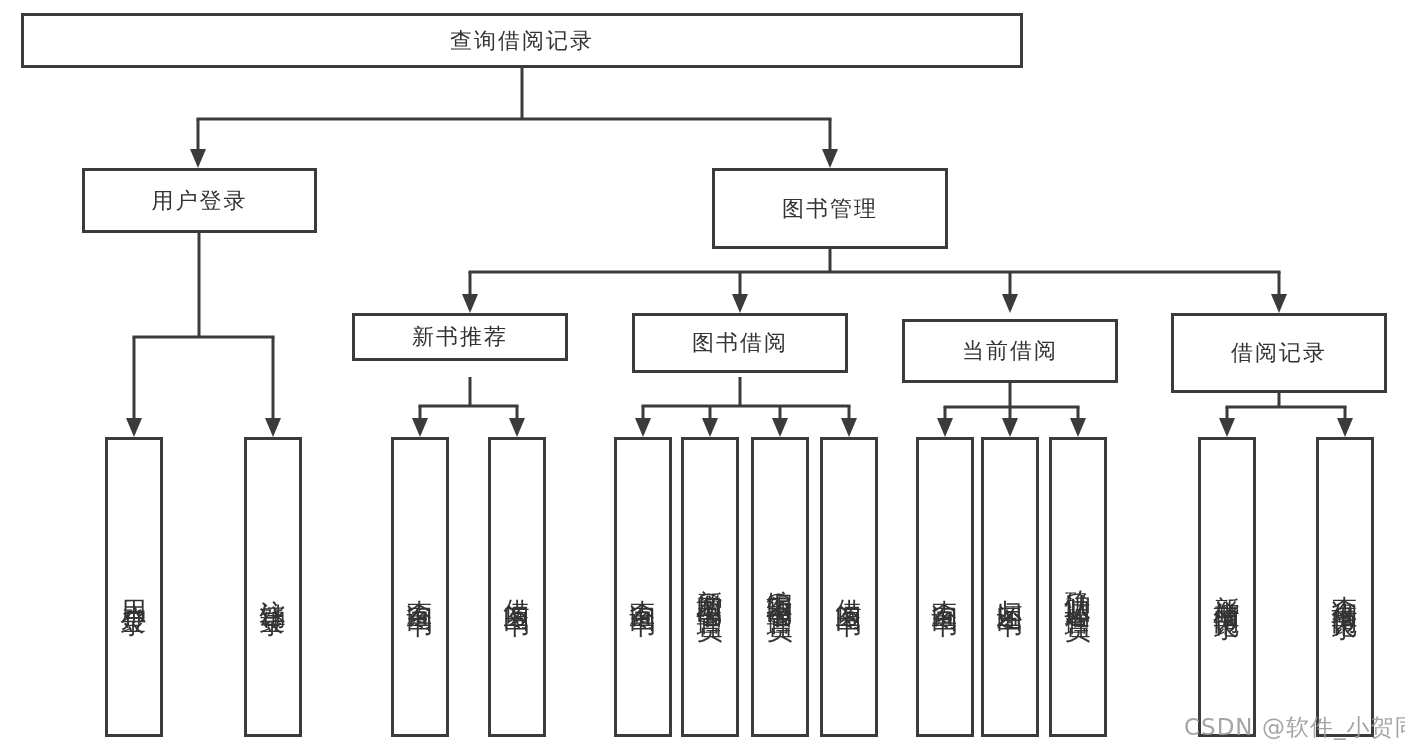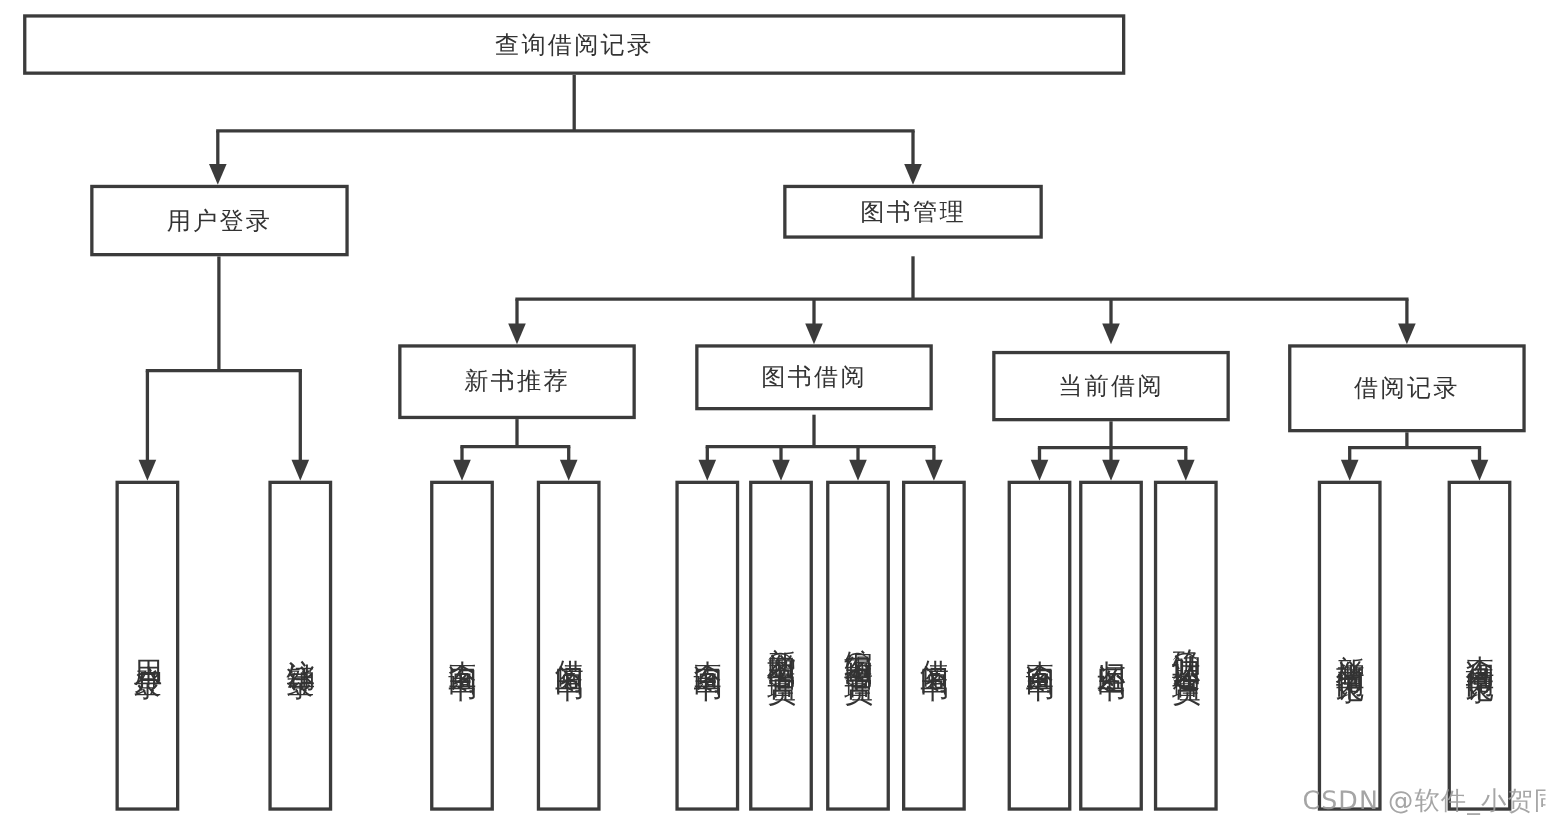--- a/index.html
+++ b/index.html
@@ -124,23 +124,23 @@
     <line x1="1225.5" y1="407" x2="1346.5" y2="407"></line>
     <line x1="1227" y1="407" x2="1227" y2="424"></line>
     <polygon points="1219,418 1235,418 1227,437" stroke="none"></polygon>
     <line x1="1345" y1="407" x2="1345" y2="424"></line>
     <polygon points="1337,418 1353,418 1345,437" stroke="none"></polygon>
   </svg>
 
   <div class="hbox" style="left:21px; top:13px; width:1002px; height:55px;">查询借阅记录</div>
 
   <div class="hbox" style="left:82px; top:168px; width:235px; height:65px;">用户登录</div>
-  <div class="hbox" style="left:712px; top:168px; width:236px; height:49px;text-align:center;">图书管理</div>
+  <div class="hbox" style="left:712px; top:168px; width:236px; height:81px;text-align:center;">图书管理</div>
 
-  <div class="hbox" style="left:362px; top:313px; width:216px; height:68px;">新书推荐</div>
+  <div class="hbox" style="left:352px; top:313px; width:216px; height:48px;">新书推荐</div>
   <div class="hbox" style="left:632px; top:313px; width:216px; height:60px;">图书借阅</div>
   <div class="hbox" style="left:902px; top:319px; width:216px; height:64px;">当前借阅</div>
   <div class="hbox" style="left:1171px; top:313px; width:216px; height:80px;">借阅记录</div>
 
   <div class="vbox" style="left:105px;">用户登录</div>
   <div class="vbox" style="left:244px;">注销登录</div>
 
   <div class="vbox" style="left:391px;">查询图书</div>
   <div class="vbox" style="left:488px;">借阅图书</div>
 

